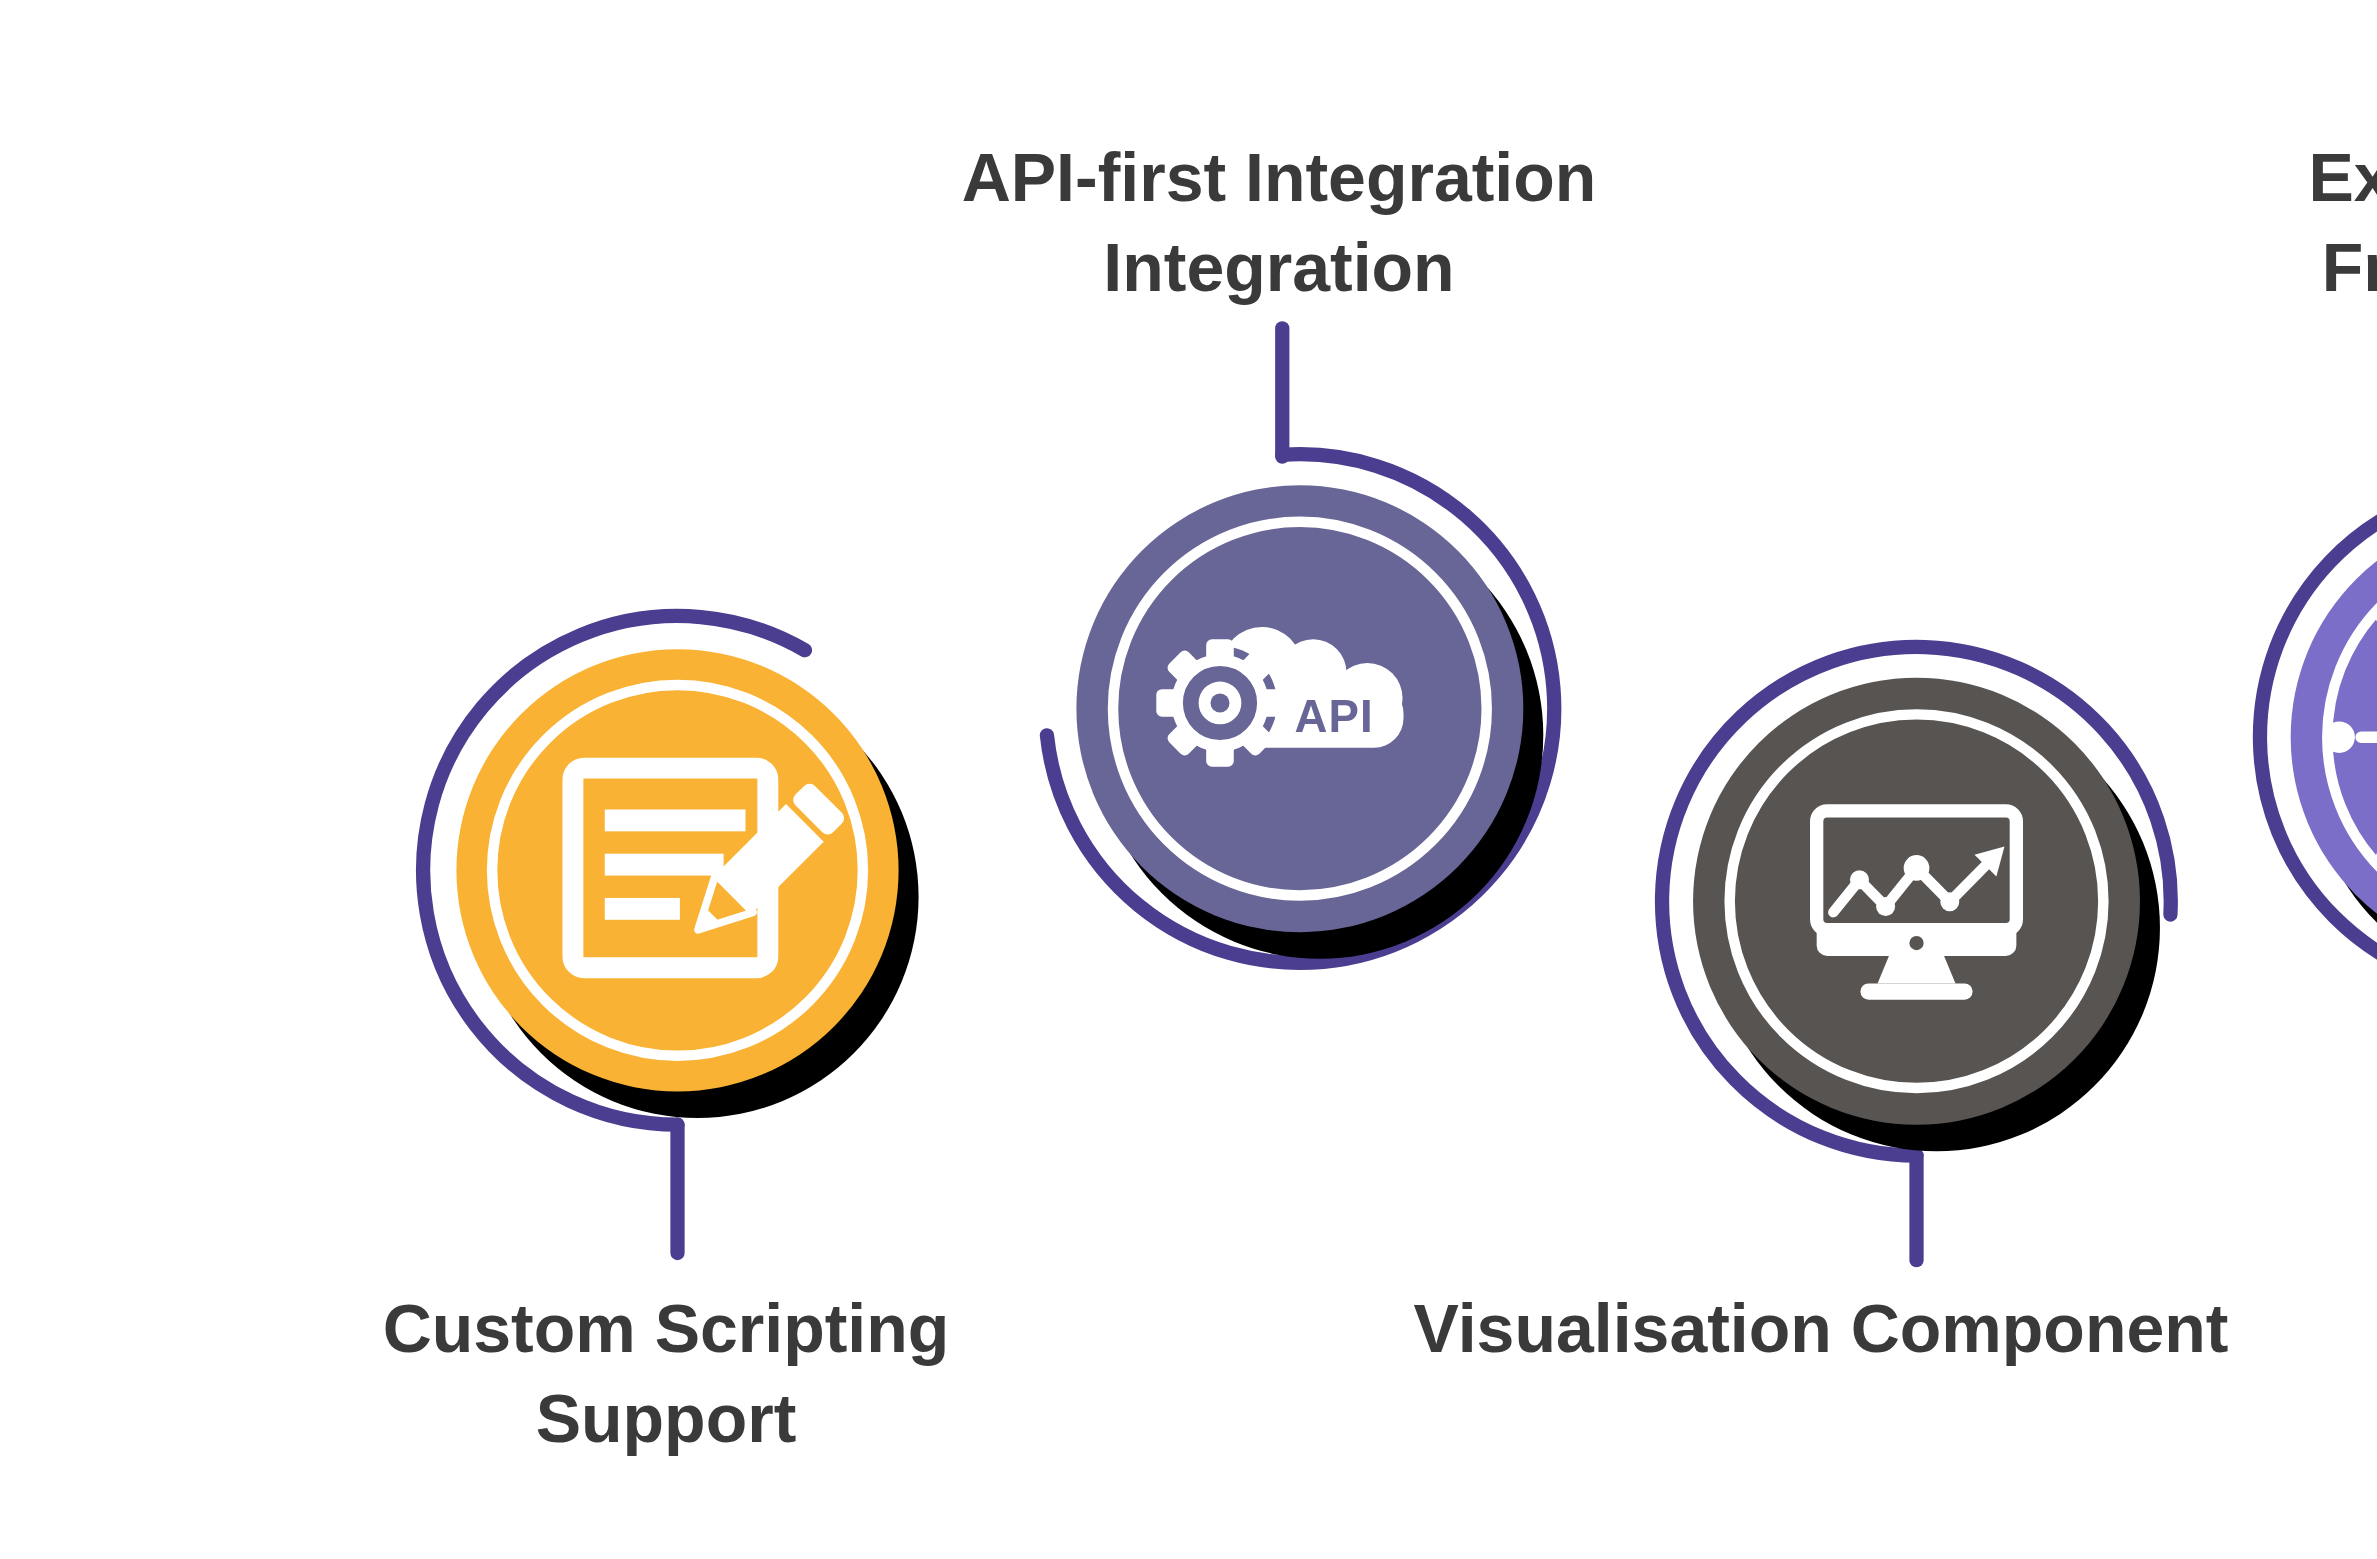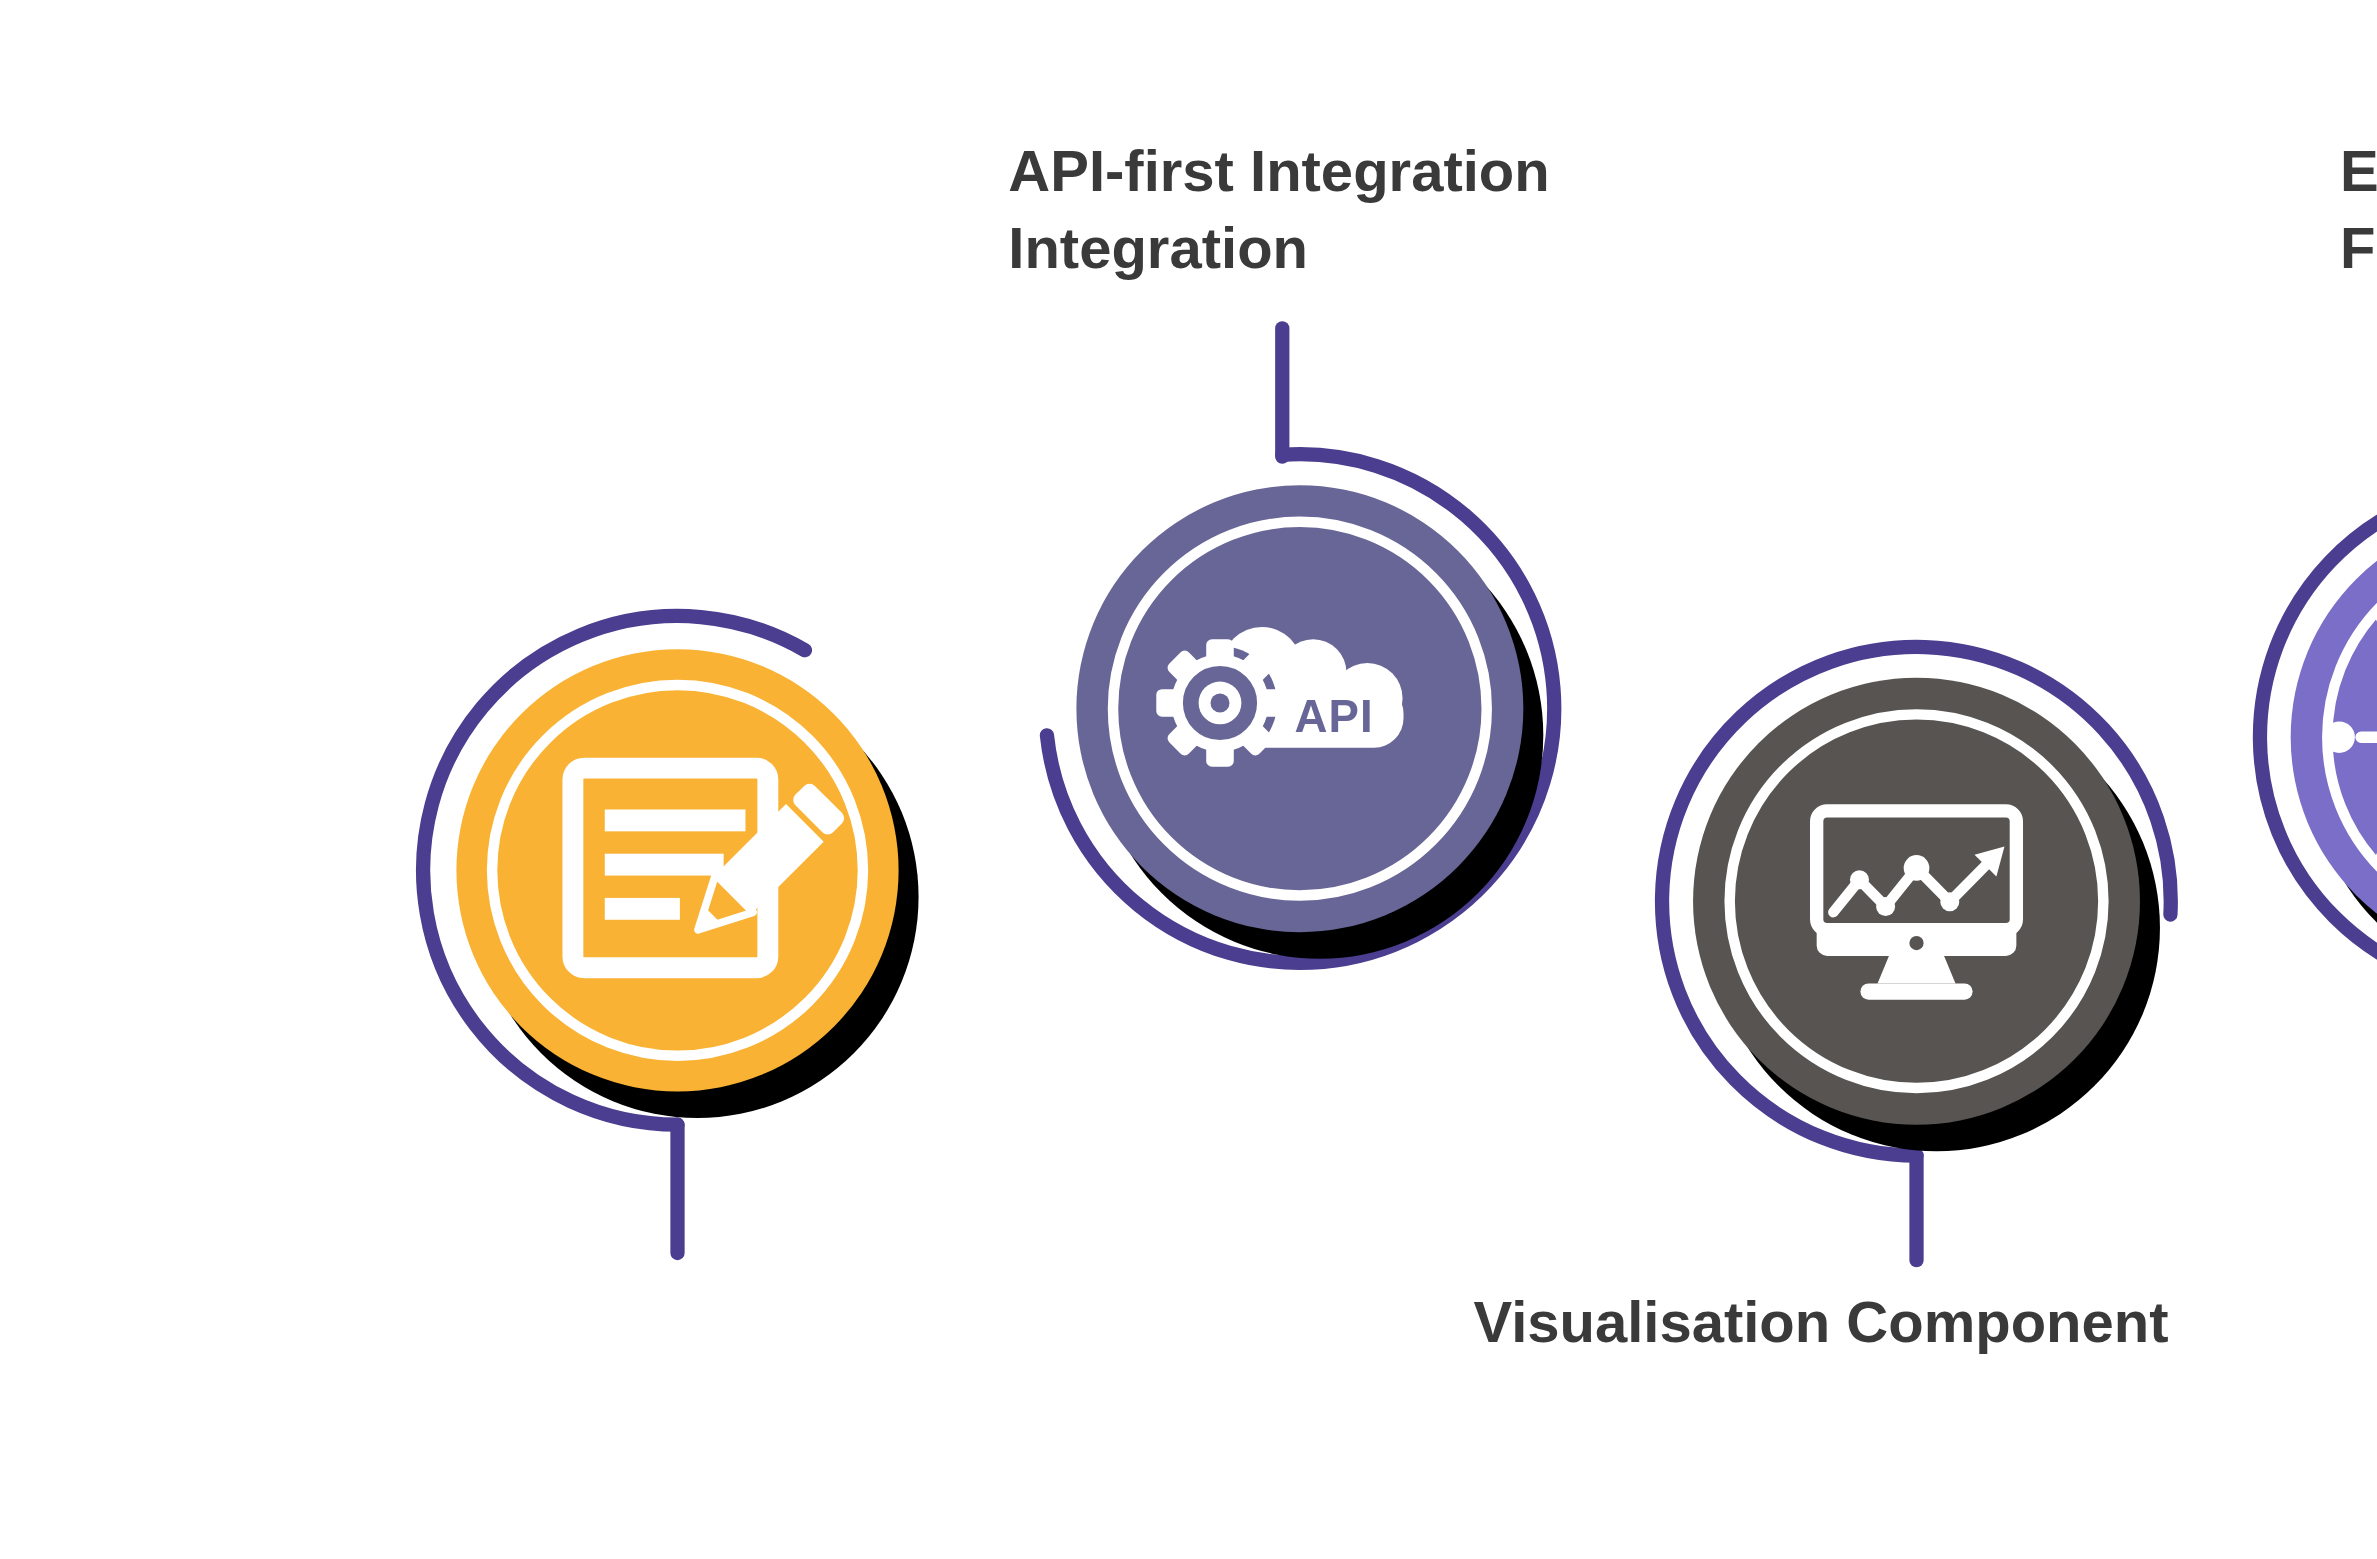--- a/index.html
+++ b/index.html
@@ -7,22 +7,23 @@
     position:relative;
     width:3795px;height:1560px;
     background:#ffffff;
     font-family:"Liberation Sans",sans-serif;
     overflow:hidden;
   }
   .canvas svg{position:absolute;left:0;top:0;}
   .label{
     position:absolute;
     transform:translateX(-50%);
+    text-align:center;
     font-weight:bold;
-    font-size:58px;
+    font-size:68px;
     line-height:1.32;
     color:#3a3a3a;
     white-space:nowrap;
   }
   .api-text{
     font-family:"Liberation Sans",sans-serif;
     font-weight:bold;
     font-size:96px;
     letter-spacing:2px;
   }
@@ -181,20 +182,24 @@
       <line x1="6545" y1="1735" x2="6545" y2="1782" stroke="#ffffff" stroke-width="20" transform="rotate(0 6545 1890)"></line>
       <line x1="6545" y1="1735" x2="6545" y2="1782" stroke="#ffffff" stroke-width="20" transform="rotate(90 6545 1890)"></line>
       <line x1="6545" y1="1735" x2="6545" y2="1782" stroke="#ffffff" stroke-width="20" transform="rotate(180 6545 1890)"></line>
       <line x1="6545" y1="1735" x2="6545" y2="1782" stroke="#ffffff" stroke-width="20" transform="rotate(270 6545 1890)"></line>
       <line x1="6545" y1="1898" x2="6545" y2="1806" stroke="#ffffff" stroke-width="22" stroke-linecap="round"></line>
       <line x1="6545" y1="1890" x2="6598" y2="1938" stroke="#ffffff" stroke-width="22" stroke-linecap="round"></line>
     </g>
   </g>
 </svg>
 
+  <div class="label" style="left:666px; top:1284px;">
+    <div>Custom Scripting</div>
+    <div>Support</div>
+  </div>
 
   <div class="label" style="left:1279px; top:133px;">
     <div>API-first Integration</div>
     <div>Integration</div>
   </div>
 
   <div class="label" style="left:1821px; top:1284px;">
     <div>Visualisation Component</div>
   </div>
 

